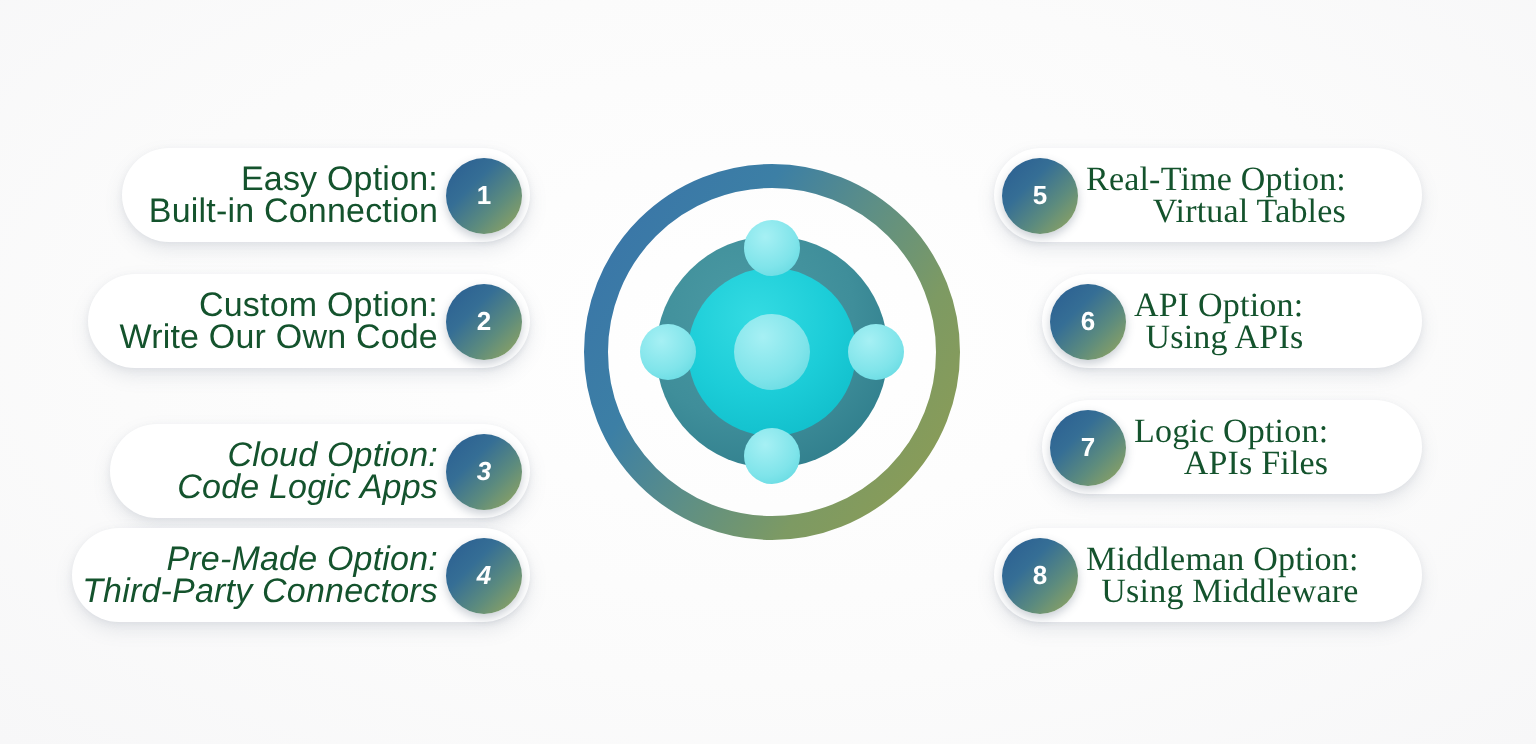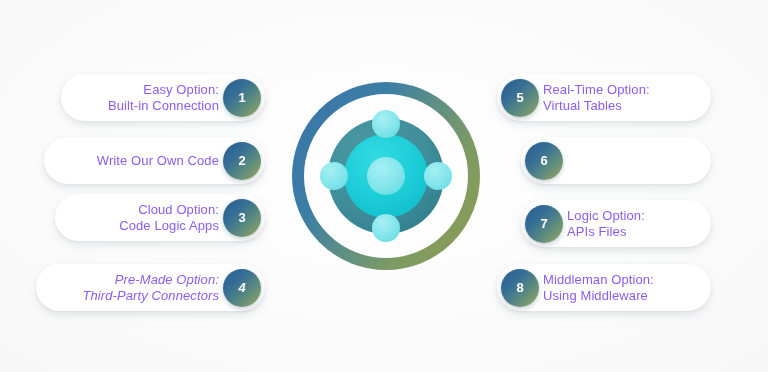--- a/index.html
+++ b/index.html
@@ -31,28 +31,28 @@
     border-radius: 24px;
     box-shadow: 0 4px 9px rgba(120,130,150,0.16), 0 1px 3px rgba(120,130,150,0.10);
     display: flex;
     align-items: center;
     box-sizing: border-box;
   }
   .card.left  { justify-content: flex-end;   padding-right: 46px; }
   .card.right { justify-content: flex-start; padding-left: 46px; }
 
   .card-text {
-    font-size: 13px;
+    font-size: 17px;
     line-height: 15.5px;
-    color: #8b5cf6;
+    color: #14532d;
     letter-spacing: 0.1px;
     white-space: nowrap;
   }
   .card.left  .card-text { text-align: right; }
-  .card.right .card-text { text-align: left; }
+  .card.right .card-text { text-align: right; font-family: Liberation Serif, serif; }
   .card-text .l1 { display: block; }
   .card-text .l2 { display: block; }
 
   .badge {
     position: absolute;
     top: 50%;
     width: 38px;
     height: 38px;
     margin-top: -19px;
     border-radius: 50%;
@@ -65,21 +65,21 @@
     align-items: center;
     justify-content: center;
     line-height: 1;
   }
   .card.left  .badge { right: 4px; }
   .card.right .badge { left: 4px; }
 
   
   #card-1 { left: 61px;  top: 74px;  width: 204px; }
   #card-2 { left: 44px;  top: 137px; width: 221px; }
-  #card-3 { left: 55px;  top: 194px; width: 210px; }
+  #card-3 { left: 55px;  top: 212px; width: 210px; font-style: italic; }
   #card-4 { left: 36px;  top: 264px; width: 229px; font-style: italic; }
 
   #card-5 { left: 497px; top: 74px;  width: 214px; }
   #card-6 { left: 521px; top: 137px; width: 190px; }
   #card-7 { left: 521px; top: 200px; width: 190px; }
   #card-8 { left: 497px; top: 264px; width: 214px; }
 
   
   #hub {
     position: absolute;
@@ -98,20 +98,21 @@
   <div class="card left" id="card-1">
     <div class="card-text">
       <span class="l1">Easy Option:</span>
       <span class="l2">Built-in Connection</span>
     </div>
     <div class="badge">1</div>
   </div>
 
   <div class="card left" id="card-2">
     <div class="card-text">
+      <span class="l1">Custom Option:</span>
       <span class="l2">Write Our Own Code</span>
     </div>
     <div class="badge">2</div>
   </div>
 
   <div class="card left" id="card-3">
     <div class="card-text">
       <span class="l1">Cloud Option:</span>
       <span class="l2">Code Logic Apps</span>
     </div>
@@ -129,20 +130,24 @@
   <div class="card right" id="card-5">
     <div class="badge">5</div>
     <div class="card-text">
       <span class="l1">Real-Time Option:</span>
       <span class="l2">Virtual Tables</span>
     </div>
   </div>
 
   <div class="card right" id="card-6">
     <div class="badge">6</div>
+    <div class="card-text">
+      <span class="l1">API Option:</span>
+      <span class="l2">Using APIs</span>
+    </div>
   </div>
 
   <div class="card right" id="card-7">
     <div class="badge">7</div>
     <div class="card-text">
       <span class="l1">Logic Option:</span>
       <span class="l2">APIs Files</span>
     </div>
   </div>
 

